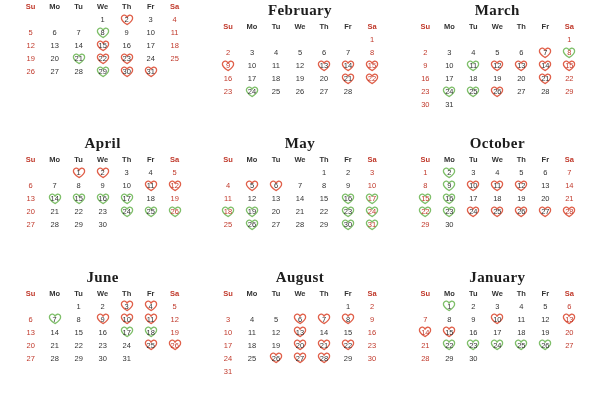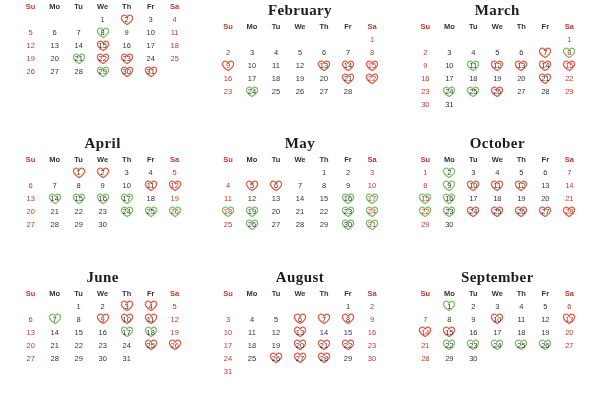--- a/index.html
+++ b/index.html
@@ -907,21 +907,21 @@
           <div class="day sun"><span style="position: relative;">31</span></div>
           <div class="day empty"></div>
           <div class="day empty"></div>
           <div class="day empty"></div>
           <div class="day empty"></div>
           <div class="day empty"></div>
           <div class="day empty sat"></div>
         </div>
       </div>
       <div class="month">
-        <div class="month-title">September</div>
+        <div class="month-title">January</div>
         <div class="dow-row">
           <div class="dow sun">Su</div>
           <div class="dow">Mo</div>
           <div class="dow">Tu</div>
           <div class="dow">We</div>
           <div class="dow">Th</div>
           <div class="dow">Fr</div>
           <div class="dow sat">Sa</div>
         </div>
         <div class="week-row">

